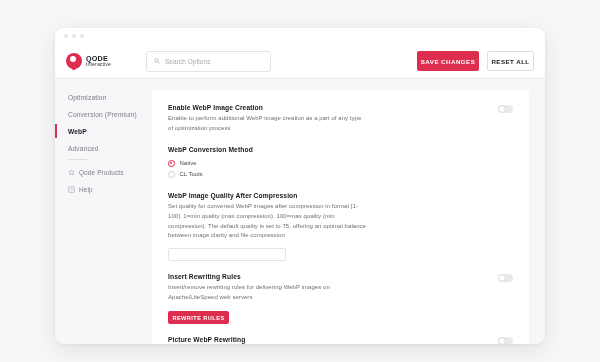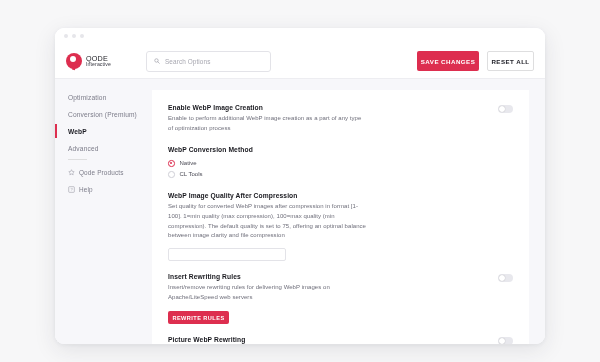--- a/index.html
+++ b/index.html
@@ -56,21 +56,21 @@
   }
   .logo-mark::before {
     content: "";
     position: absolute;
     width: 2.5px; height: 7px;
     background: #dd2e4f;
     left: 6.5px; bottom: -1px;
     transform: rotate(18deg);
   }
   .logo-text { line-height: 1; }
-  .logo-title { font-size: 7.2px; font-weight: normal; letter-spacing: .2px; color: #1c1c22; display:block; }
+  .logo-title { font-size: 7.2px; font-weight: bold; letter-spacing: .2px; color: #1c1c22; display:block; }
   .logo-sub { font-size: 5.2px; color: #3a3a44; display:block; margin-top: .5px; letter-spacing:.1px;}
 
   .search-box {
     margin-left: 8px;
     width: 125px; height: 21px;
     border: 1px solid #e3e3e8;
     border-radius: 3px;
     display: flex; align-items: center;
     padding: 0 7px; gap: 5px;
     background: #fff;

